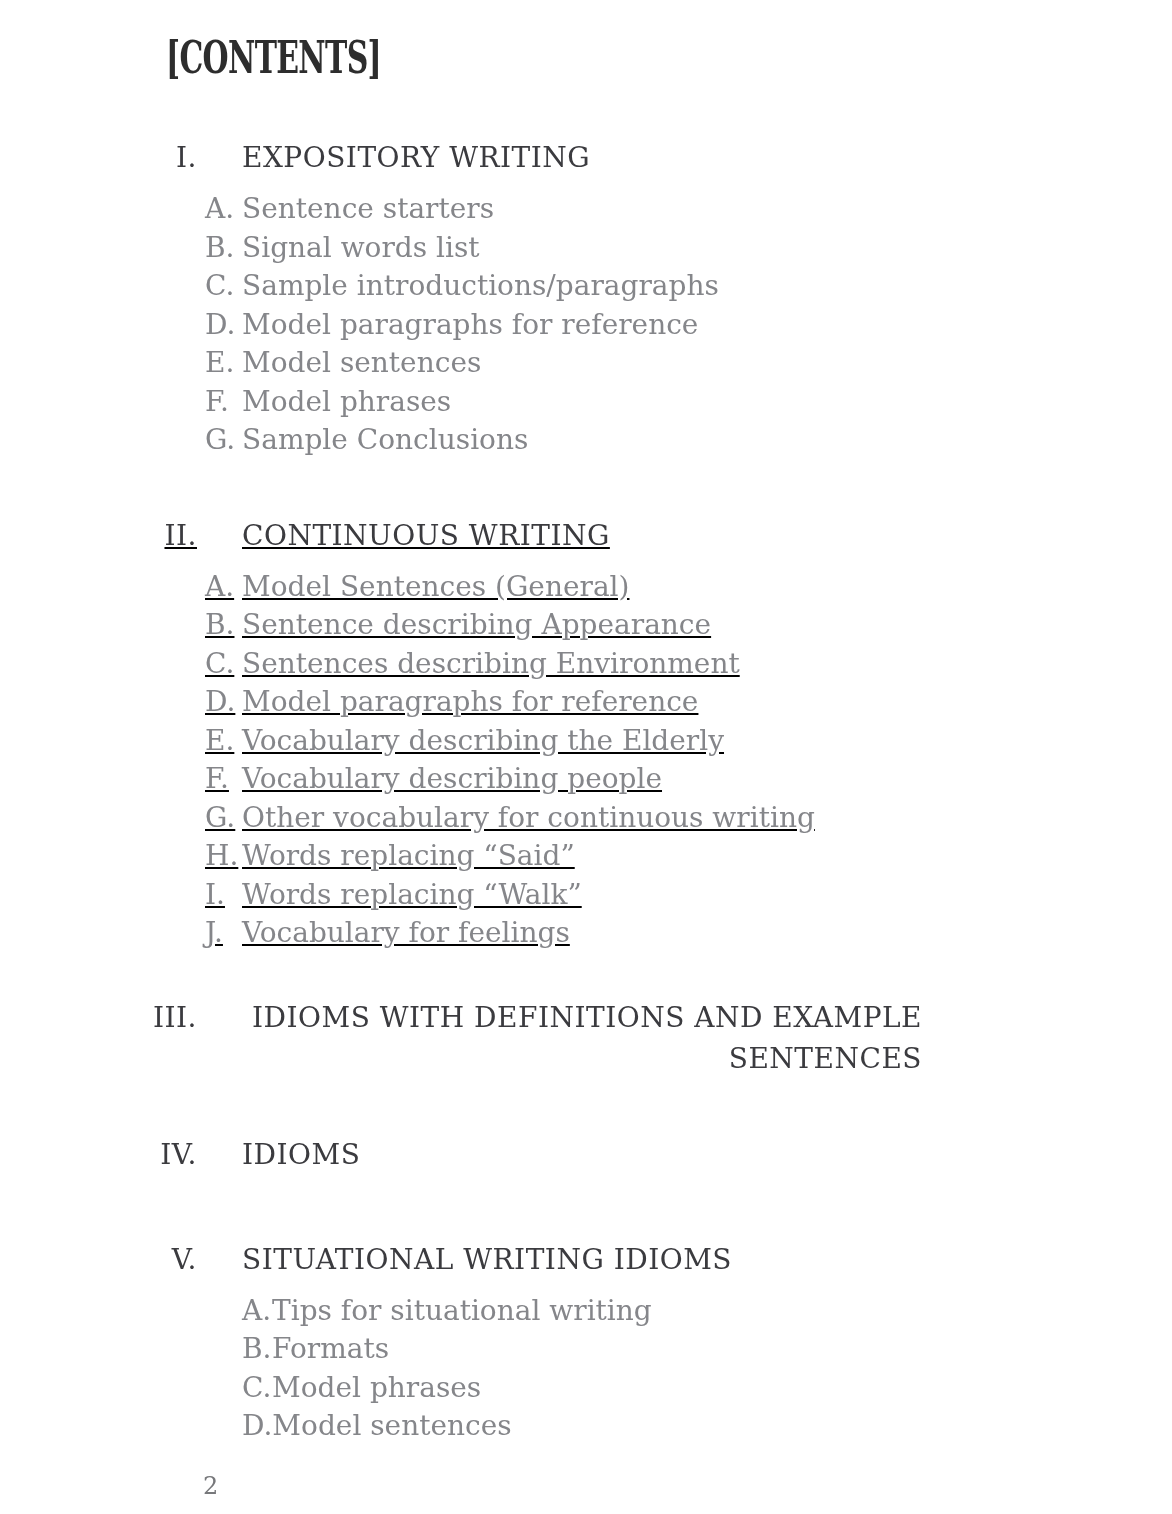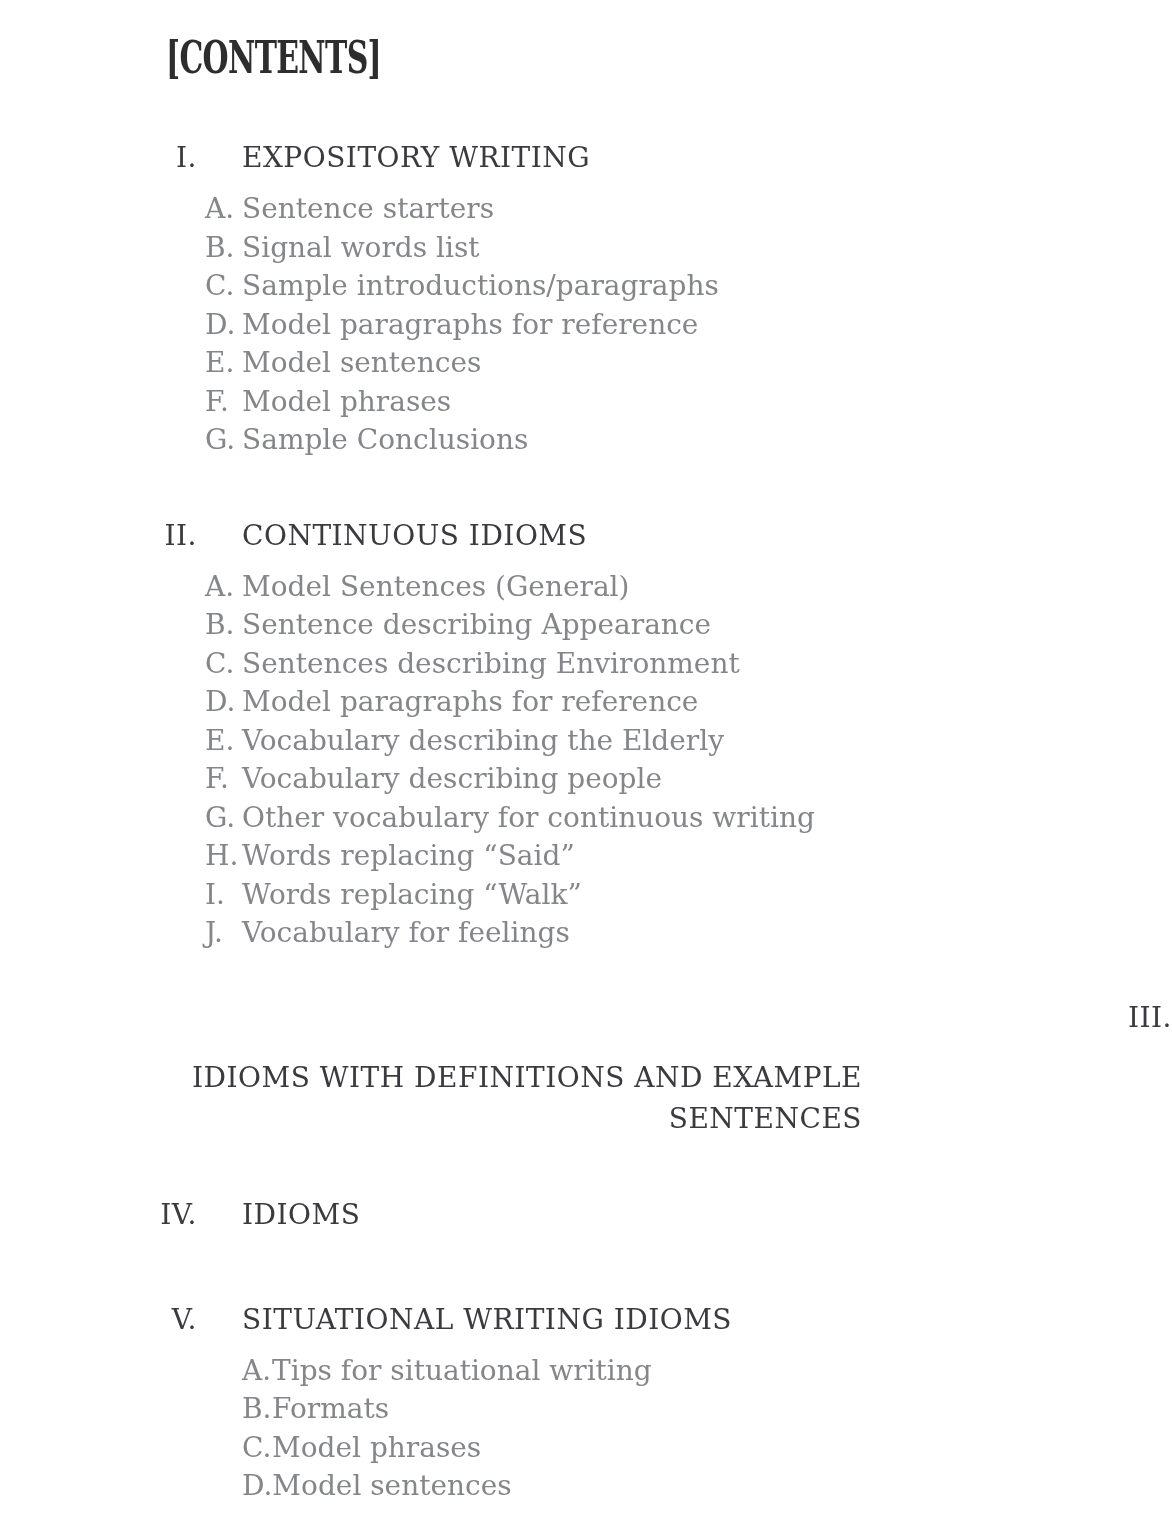--- a/index.html
+++ b/index.html
@@ -34,23 +34,23 @@
   .item {
     display: flex;
     padding-left: 205px;
     color: #85868a;
     font-size: 28px;
     line-height: 38.5px;
   }
   .item-letter { flex: 0 0 37px; }
   .item-text { flex: 1; }
   .s1 { margin-top: 58px; }
-  .s2 { margin-top: 56px; }
+  .s2 { margin-top: 56px; text-decoration: underline; }
   .s3 { margin-top: 44px; }
-  .s3 .sec-head { line-height: 41px; flex-direction: column; }
+  .s3 .sec-head { line-height: 41px; }
   .s3 .sec-title { max-width: 680px; }
   .s4 { margin-top: 56px; }
   .s5 { margin-top: 65px; }
   .s5 .item { padding-left: 242px; }
   .s5 .item-letter { flex: 0 0 30px; }
   .page-number {
     margin: 25px 0 0 203px;
     font-size: 24px;
     line-height: 30px;
     color: #77787b;
@@ -96,21 +96,21 @@
       <div class="item">
         <span class="item-letter">G.</span>
         <span class="item-text">Sample Conclusions</span>
       </div>
     </div>
   </section>
 
   <section class="sec s2">
     <div class="sec-head">
       <span class="sec-num">II.</span>
-      <span class="sec-title">CONTINUOUS IDIOMS</span>
+      <span class="sec-title">CONTINUOUS WRITING</span>
     </div>
     <div class="items">
       <div class="item">
         <span class="item-letter">A.</span>
         <span class="item-text">Model Sentences (General)</span>
       </div>
       <div class="item">
         <span class="item-letter">B.</span>
         <span class="item-text">Sentence describing Appearance</span>
       </div>

